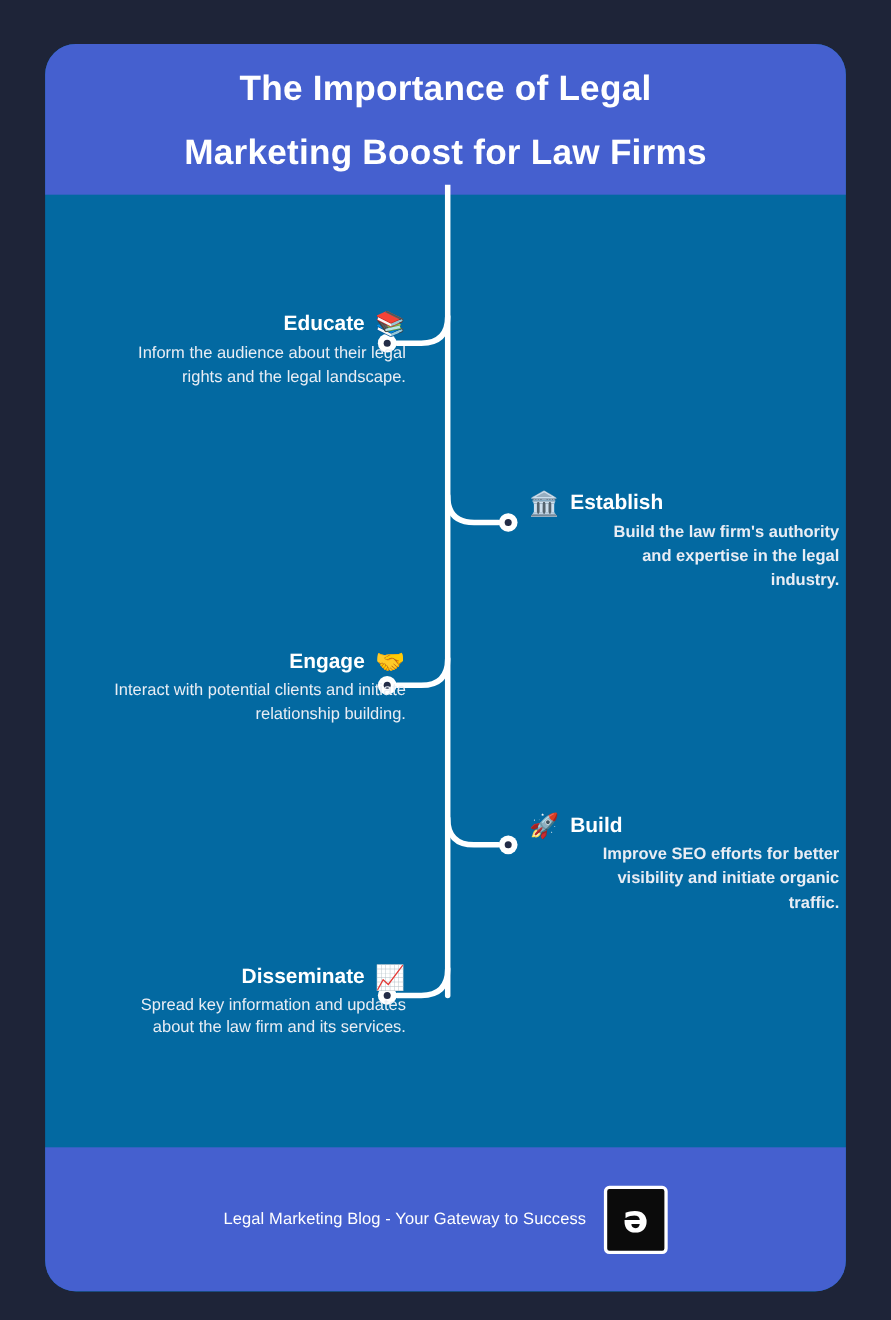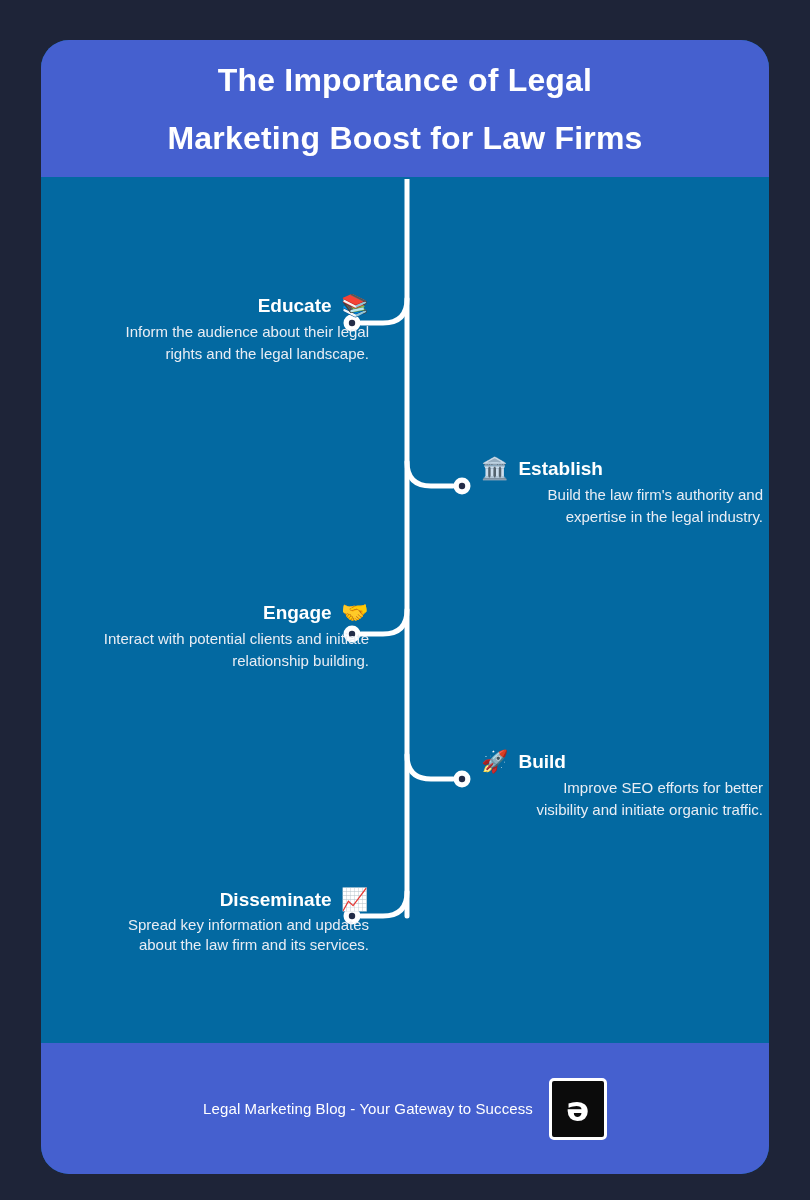--- a/index.html
+++ b/index.html
@@ -44,21 +44,21 @@
     line-height: 58px;
     text-align: center;
     width: 560px;
     letter-spacing: 0.2px;
   }
 
   
   .stage {
     position: absolute;
     left: 0;
-    top: 139px;
+    top: 128px;
     width: 728px;
     height: 618px;
     padding-left: 24px;
   }
   .spine-svg {
     position: absolute;
     left: 0;
     top: 0;
     width: 728px;
     height: 866px;
@@ -98,21 +98,21 @@
     line-height: 1;
   }
   .item-desc {
     margin-top: 0;
     color: #e9edf4;
     font-size: 15px;
     line-height: 22px;
     text-align: right;
   }
   .item.left .item-desc { padding-left: 18px; }
-  .item.right .item-desc { padding-right: 18px; padding-left: 48px; }
+  .item.right .item-desc { padding-right: 18px; padding-left: 48px; font-weight: bold; }
 
   
   .item-0 { left: 28px;  top: 112px; }
   .item-1 { left: 440px; top: 275px; }
   .item-2 { left: 28px;  top: 419px; }
   .item-3 { left: 440px; top: 568px; }
   .item-4 { left: 28px;  top: 706px; }
 
   .item-4 .item-desc { line-height: 20px; }
 

